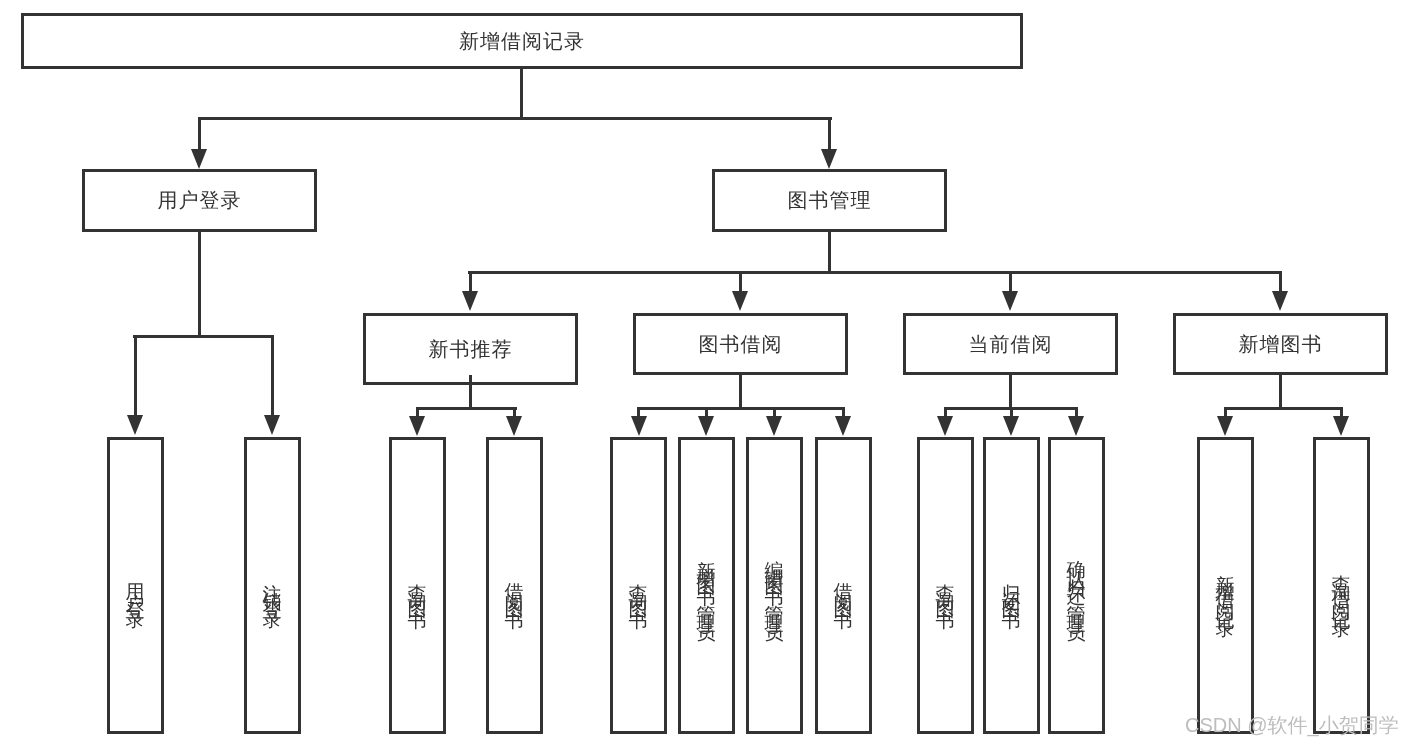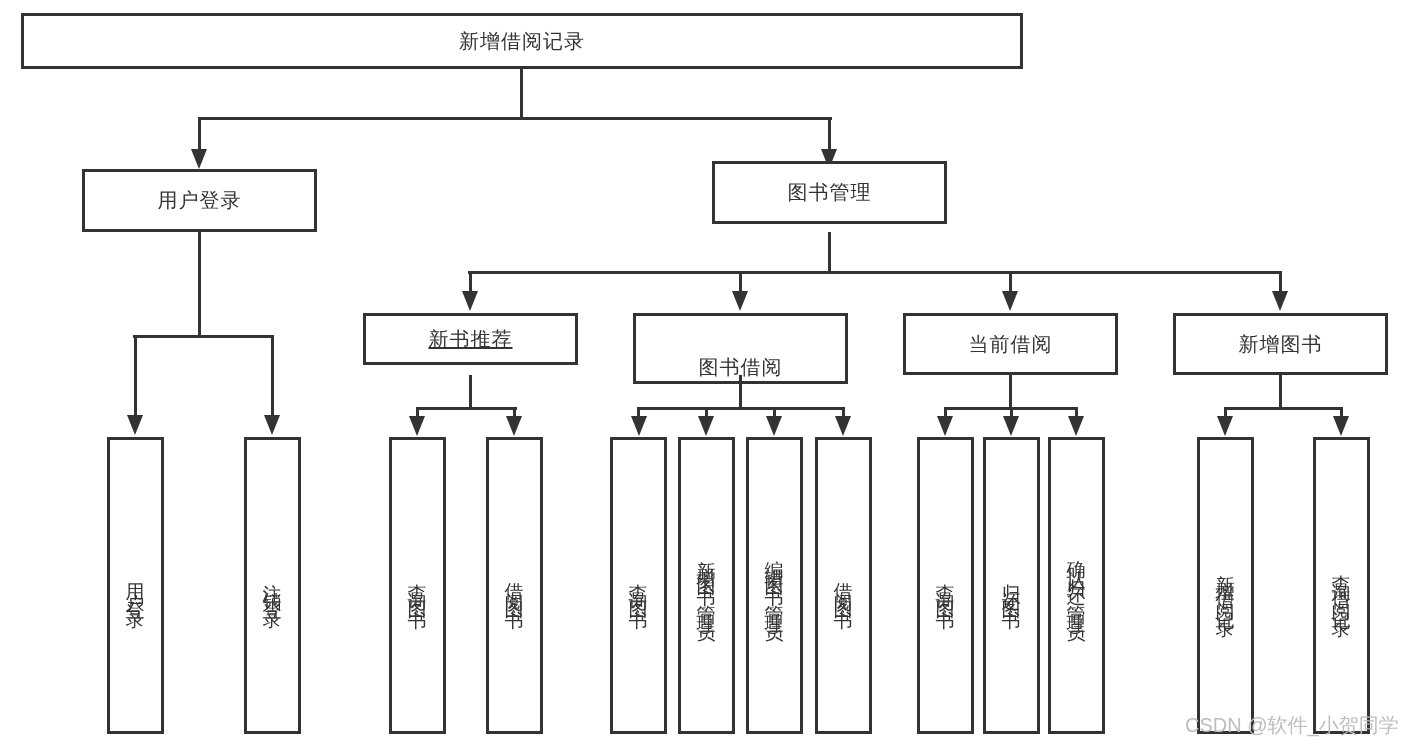--- a/index.html
+++ b/index.html
@@ -76,21 +76,21 @@
   <div class="vline" style="left:520px; top:69px; height:51px;"></div>
   <div class="hline" style="left:198px; top:117px; width:634px;"></div>
   <div class="vline" style="left:198px; top:117px; height:34px;"></div>
   <div class="arrow" style="left:191px; top:149px;"></div>
   <div class="vline" style="left:828px; top:117px; height:34px;"></div>
   <div class="arrow" style="left:821px; top:149px;"></div>
 
   <div class="hbox" style="left:82px; top:169px; width:235px; height:63px;">
     <span>用户登录</span>
   </div>
-  <div class="hbox" style="left:712px; top:161px; width:235px; height:63px;">
+  <div class="hbox" style="left:712px; top:169px; width:235px; height:63px;">
     <span>图书管理</span>
   </div>
 
   <div class="vline" style="left:198px; top:232px; height:105px;"></div>
   <div class="hline" style="left:133px; top:335px; width:141px;"></div>
   <div class="vline" style="left:134px; top:335px; height:81px;"></div>
   <div class="arrow" style="left:127px; top:415px;"></div>
   <div class="vline" style="left:271px; top:335px; height:81px;"></div>
   <div class="arrow" style="left:264px; top:415px;"></div>
 
@@ -98,24 +98,24 @@
   <div class="hline" style="left:468px; top:271px; width:813px;"></div>
   <div class="vline" style="left:469px; top:271px; height:22px;"></div>
   <div class="arrow" style="left:462px; top:291px;"></div>
   <div class="vline" style="left:739px; top:271px; height:22px;"></div>
   <div class="arrow" style="left:732px; top:291px;"></div>
   <div class="vline" style="left:1009px; top:271px; height:22px;"></div>
   <div class="arrow" style="left:1002px; top:291px;"></div>
   <div class="vline" style="left:1279px; top:271px; height:22px;"></div>
   <div class="arrow" style="left:1272px; top:291px;"></div>
 
-  <div class="hbox" style="left:363px; top:313px; width:215px; height:52px;text-decoration:underline;">
+  <div class="hbox" style="left:363px; top:313px; width:215px; height:72px;">
     <span>新书推荐</span>
   </div>
-  <div class="hbox" style="left:633px; top:313px; width:215px; height:71px;align-items:flex-end;">
+  <div class="hbox" style="left:633px; top:313px; width:215px; height:62px;">
     <span>图书借阅</span>
   </div>
   <div class="hbox" style="left:903px; top:313px; width:215px; height:62px;justify-content:center;">
     <span>当前借阅</span>
   </div>
   <div class="hbox" style="left:1173px; top:313px; width:215px; height:62px;">
     <span>新增图书</span>
   </div>
 
   <div class="vline" style="left:469px; top:375px; height:34px;"></div>

